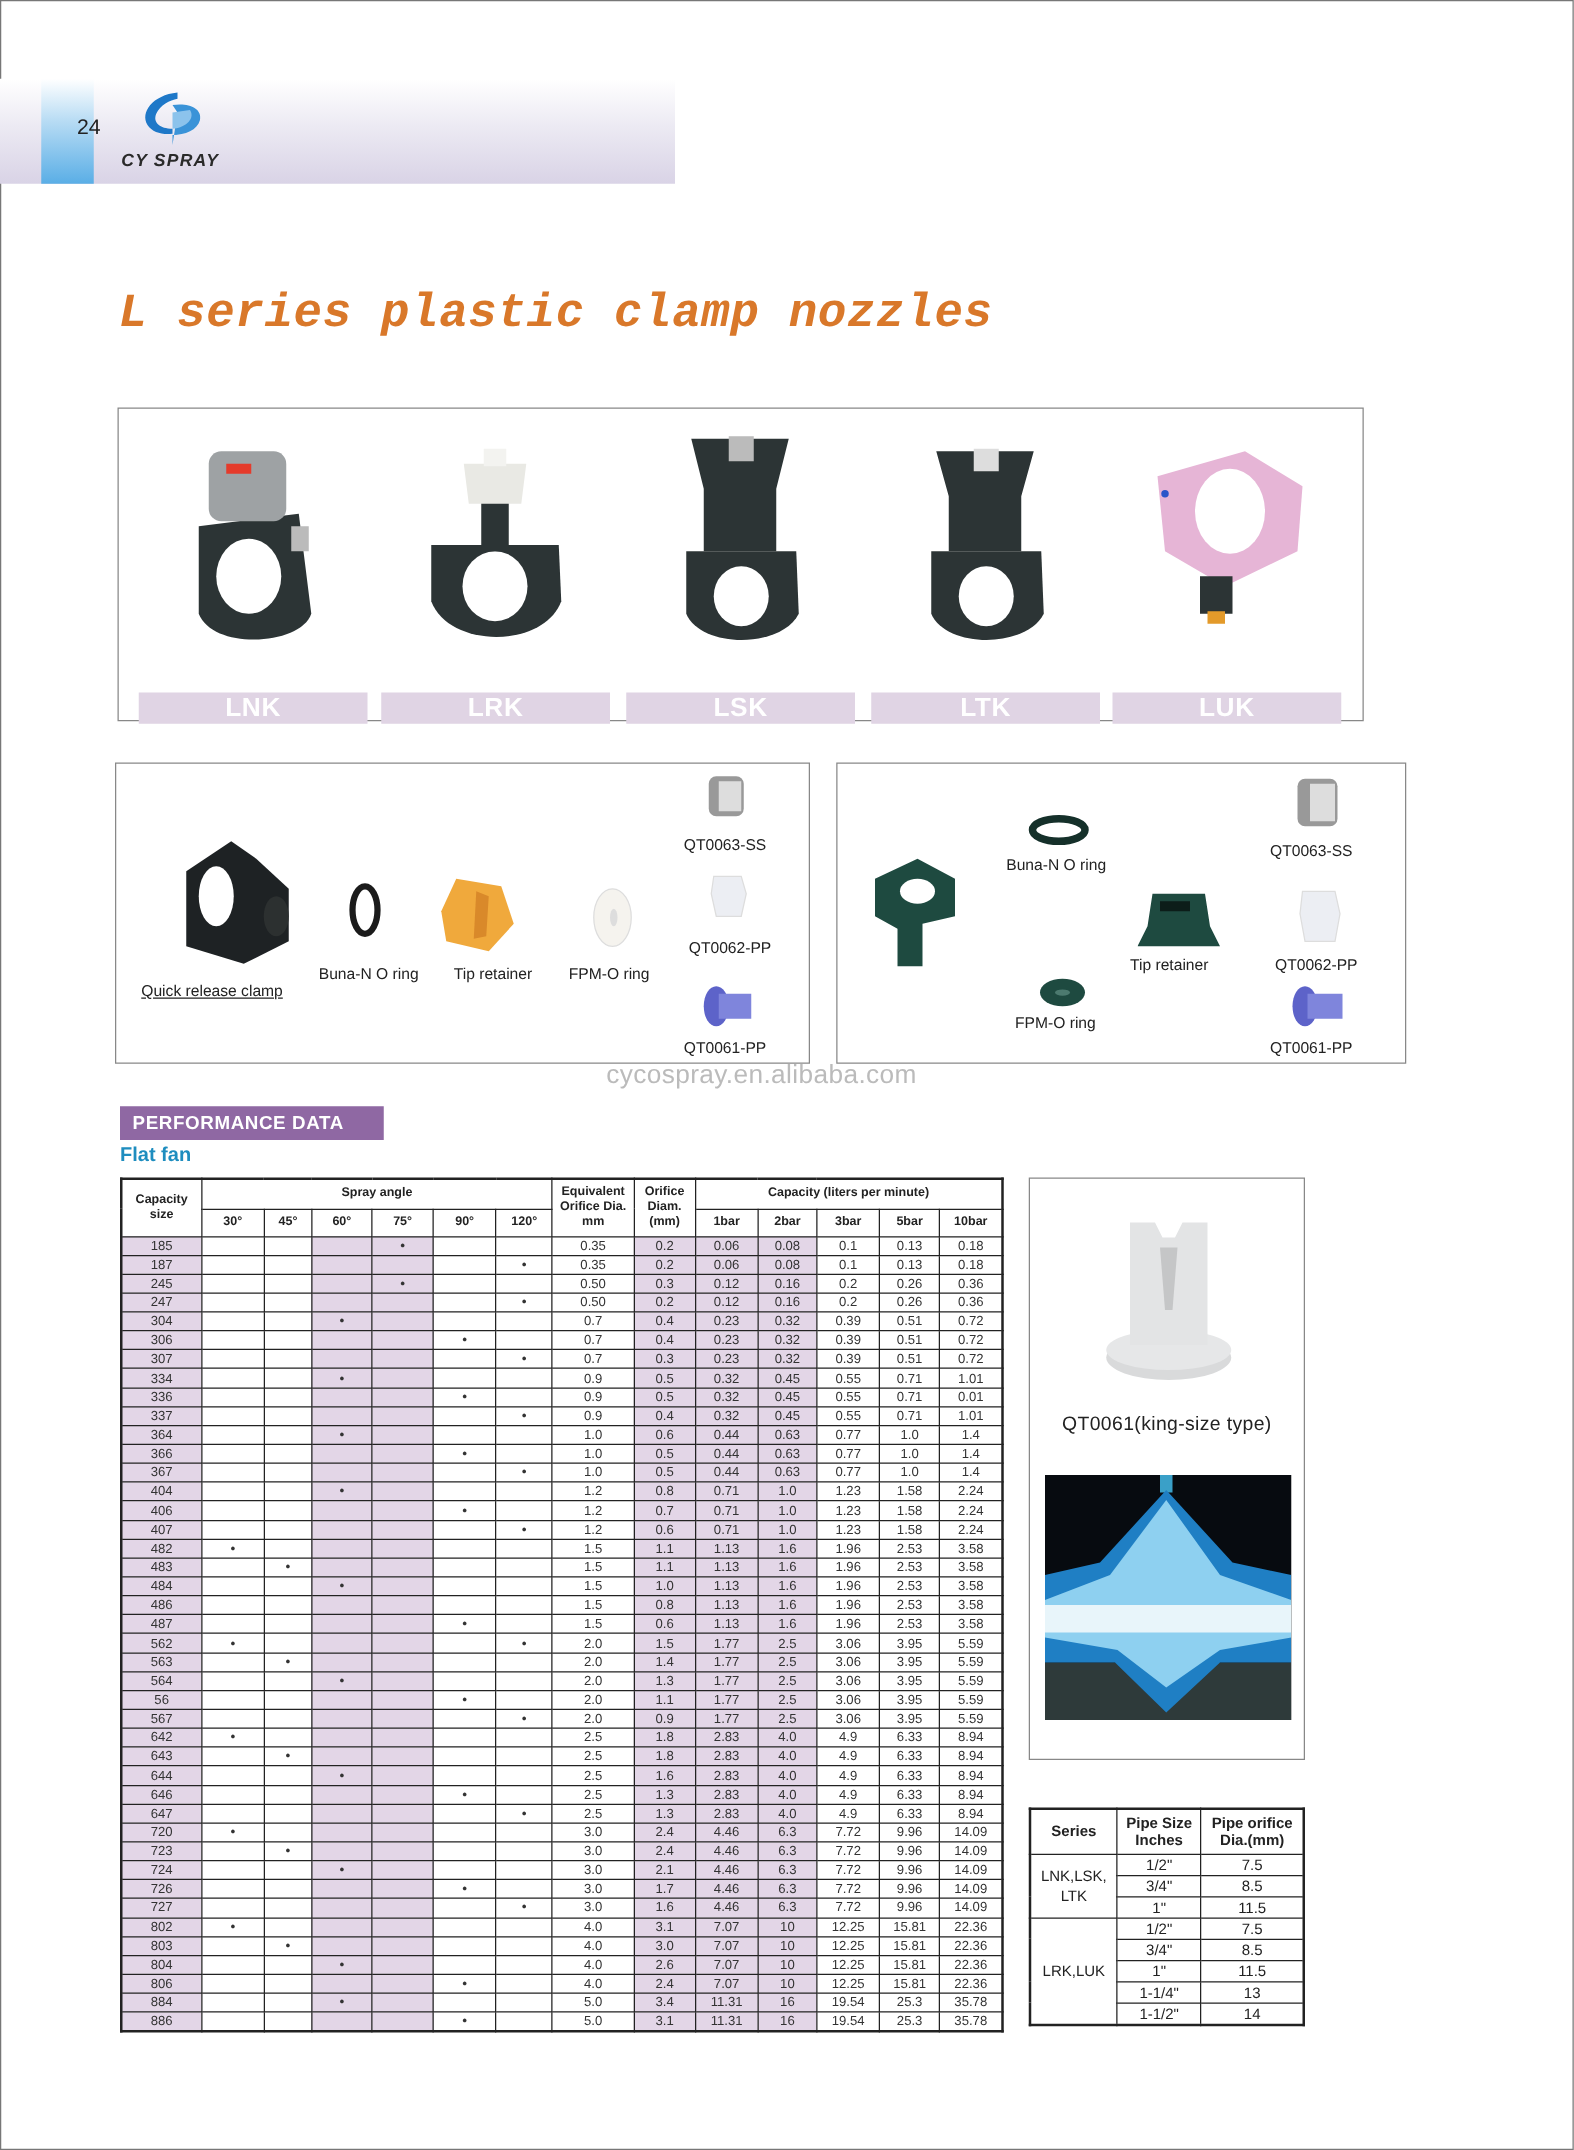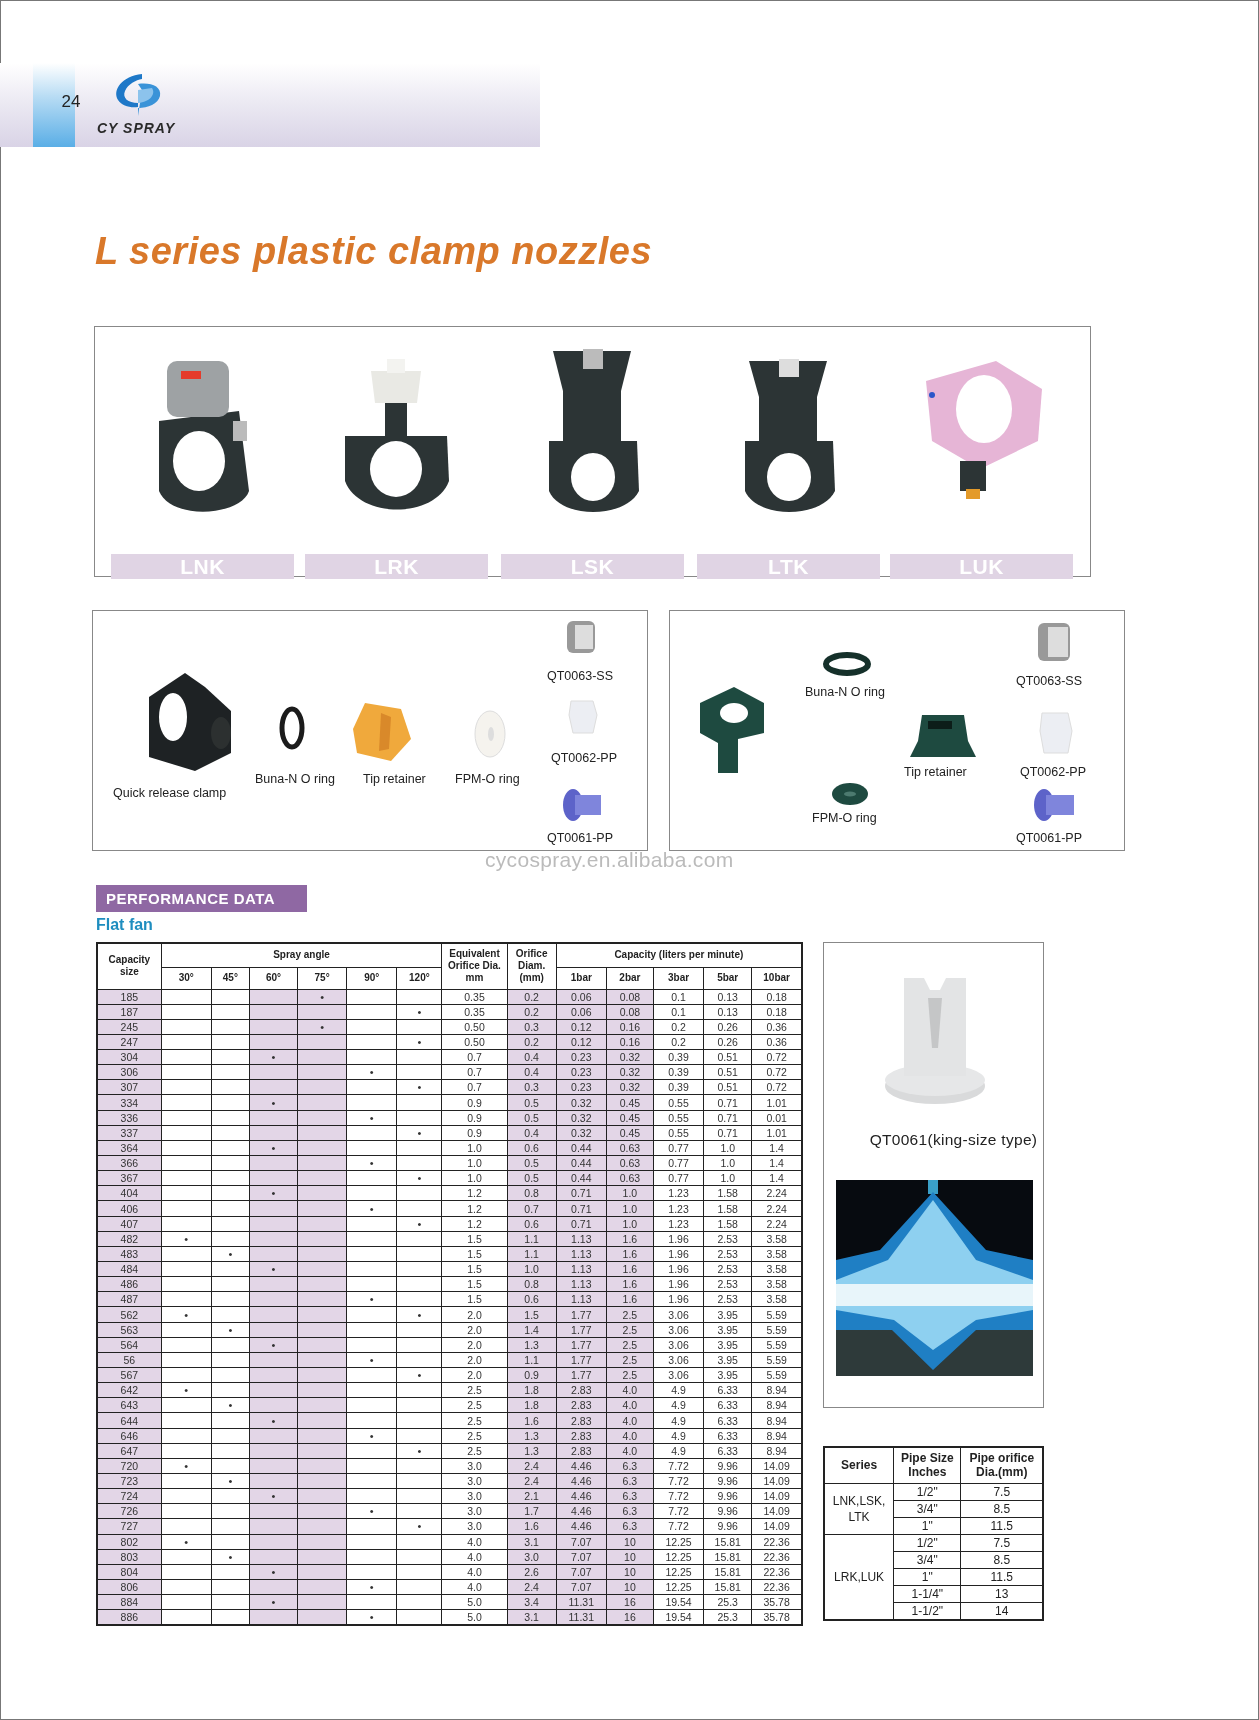--- a/index.html
+++ b/index.html
@@ -6,21 +6,21 @@
   body{width:1259px;height:1720px;position:relative;background:#fff;font-family:"Liberation Sans",sans-serif;color:#222;overflow:hidden;}
   .page-border{position:absolute;left:0;top:0;width:1257px;height:1718px;border:1px solid #777;pointer-events:none;}
   .abs{position:absolute;}
   
   .header-band{left:0;top:63px;width:540px;height:84px;background:linear-gradient(to bottom,#ffffff 0%,#eceaf3 45%,#d9d3e6 100%);}
   .page-num-block{left:33px;top:63px;width:42px;height:84px;background:linear-gradient(to bottom,#ffffff 0%,#b8dcf4 40%,#5aaee6 100%);}
   .page-num{left:33px;top:92px;width:42px;text-align:center;font-size:17px;color:#222;margin-left:17px;}
   .logo-icon{left:108px;top:70px;width:58px;height:50px;}
   .logo-text{left:97px;top:120px;font-size:14px;font-weight:bold;font-style:italic;color:#2a2a2a;letter-spacing:1px;}
   
-  .title{left:95px;top:230px;font-family:Liberation Sans, sans-serif;font-style:italic;font-weight:bold;font-size:38px;color:#d9782a;letter-spacing:0.5px;}
+  .title{left:95px;top:230px;font-family:Liberation Mono, monospace;font-style:italic;font-weight:bold;font-size:38px;color:#d9782a;letter-spacing:0.5px;}
   
   .product-box{left:94px;top:326px;width:997px;height:251px;border:1px solid #888;box-sizing:border-box;}
   .product{position:absolute;top:14px;width:183px;height:220px;}
   .product .img{position:absolute;left:20px;top:0;width:143px;height:180px;}
   .product .label{position:absolute;left:0;top:213px;width:183px;height:25px;background:#e0d4e4;color:#fff;font-size:21px;font-weight:bold;text-align:center;line-height:25px;letter-spacing:0.5px;}
   
   .parts-box{border:1px solid #888;box-sizing:border-box;}
   .part-label{position:absolute;font-size:12.5px;color:#222;white-space:nowrap;}
   .watermark{left:485px;top:848px;font-size:21px;color:#bbb;letter-spacing:0.3px;}
   
@@ -28,21 +28,21 @@
   .flat-fan{left:96px;top:916px;color:#1e8dbf;font-weight:bold;font-size:16px;}
   
   table{border-collapse:collapse;}
   .perf-table{position:absolute;left:96px;top:942px;width:707px;font-size:10.5px;border:2px solid #222;}
   .perf-table th{font-weight:bold;font-size:10px;border:1px solid #222;padding:0;line-height:12px;background:#fff;}
   .perf-table td{border:1px solid #222;text-align:center;height:14.15px;padding:0;line-height:14px;color:#333;}
   .perf-table td.sh{background:#e3d6e7;}
   .perf-table td.dot{font-size:11px;}
   
   .img-box{left:823px;top:942px;width:221px;height:466px;border:1px solid #888;box-sizing:border-box;}
-  .img-caption{left:823px;top:1131px;width:221px;text-align:center;font-size:15.5px;color:#222;letter-spacing:0.3px;margin-left:20px;}
+  .img-caption{left:823px;top:1131px;width:221px;text-align:center;font-size:15.5px;color:#222;letter-spacing:0.3px;}
   .spray-img{left:836px;top:1180px;width:197px;height:196px;background:#000;overflow:hidden;}
   
   .pipe-table{position:absolute;left:823px;top:1446px;width:221px;border:2px solid #222;font-size:12px;padding-left:16px;}
   .pipe-table th{border:1px solid #222;font-weight:bold;font-size:12px;line-height:14px;padding:2px 0;}
   .pipe-table td{border:1px solid #222;text-align:center;height:16px;line-height:16px;padding:0;}
 </style>
 </head>
 <body>
 
 <div class="page-border"></div>
@@ -123,21 +123,21 @@
 </div>
 
 <div class="abs parts-box" style="left:92px;top:610px;width:556px;height:241px;">
   <div class="abs" style="left:42px;top:56px;width:106px;height:110px;">
     <svg width="106" height="110" viewBox="0 0 106 110">
       <path d="M14 30 L50 6 L70 20 L96 44 L96 86 L60 104 L14 90 Z" fill="#1e2224"></path>
       <ellipse cx="38" cy="50" rx="14" ry="24" fill="#fff"></ellipse>
       <ellipse cx="86" cy="66" rx="10" ry="16" fill="#2c3030"></ellipse>
     </svg>
   </div>
-  <div class="part-label" style="left:20px;top:175px;">Quick release clamp</div>
+  <div class="part-label" style="left:20px;top:175px;text-decoration:underline;">Quick release clamp</div>
   <div class="abs" style="left:186px;top:94px;width:26px;height:46px;">
     <svg width="26" height="46" viewBox="0 0 26 46">
         <ellipse cx="13" cy="23" rx="10" ry="19" fill="none" stroke="#1b1b1b" stroke-width="5"></ellipse>
       </svg>
   </div>
   <div class="part-label" style="left:162px;top:161px;">Buna-N O ring</div>
   <div class="abs" style="left:258px;top:88px;width:64px;height:66px;">
     <svg width="64" height="66" viewBox="0 0 64 66">
         <path d="M14 4 L50 10 L60 40 L40 62 L6 54 L2 30 Z" fill="#f0a93c"></path>
         <path d="M30 14 L40 18 L38 50 L28 52 Z" fill="#d9892a"></path>

